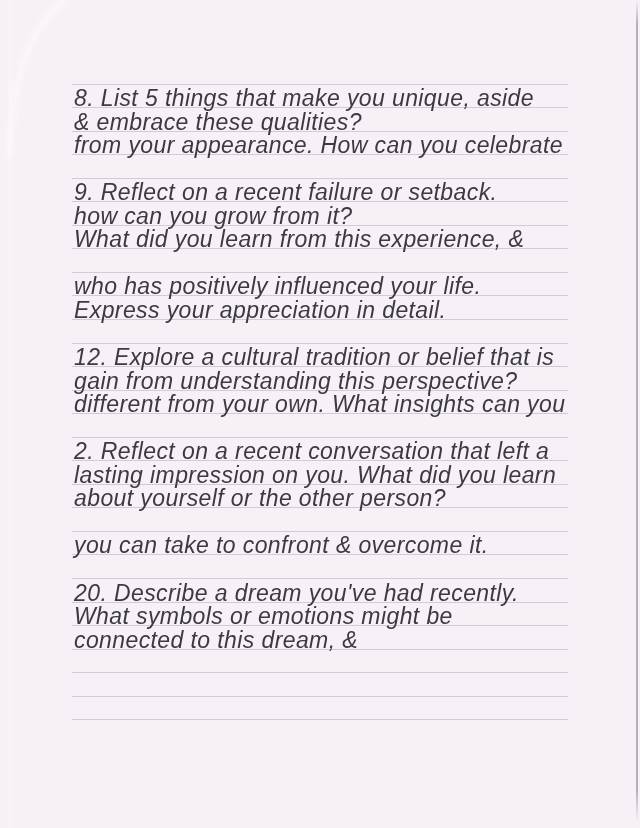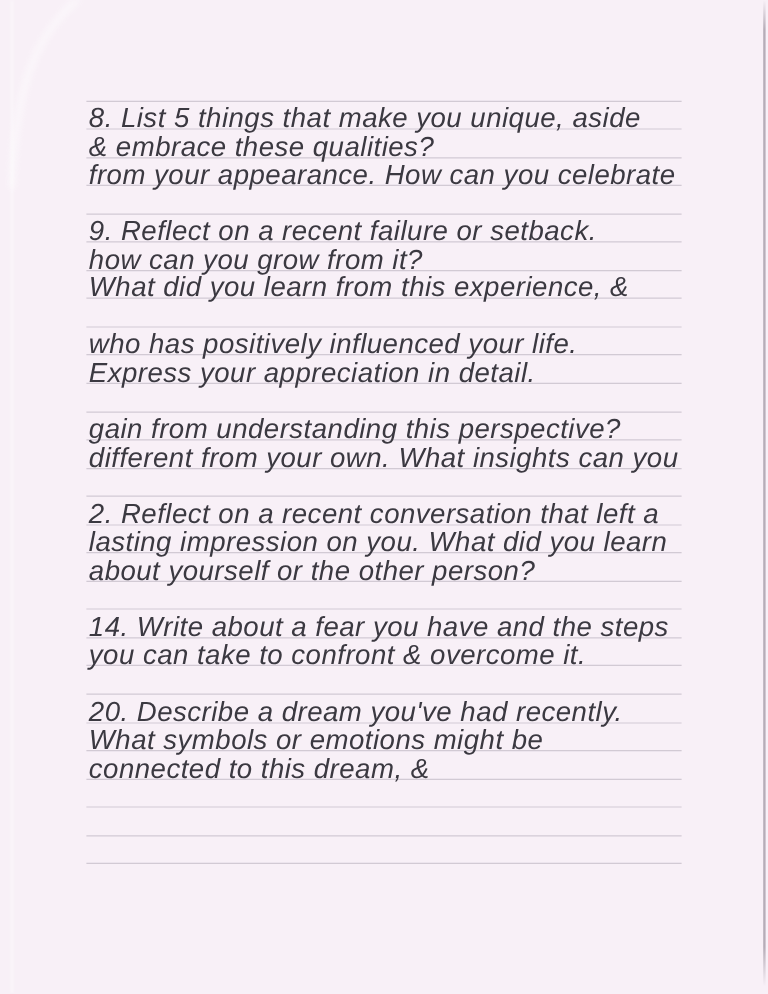--- a/index.html
+++ b/index.html
@@ -104,39 +104,39 @@
       </div>
       <div class="row"></div>
       <div class="row">
         <span class="rowtext">who has positively influenced your life.</span>
       </div>
       <div class="row">
         <span class="rowtext">Express your appreciation in detail.</span>
       </div>
       <div class="row"></div>
       <div class="row">
+        <span class="rowtext">12. Explore a cultural tradition or belief that is</span>
+      </div>
+      <div class="row">
         <span class="rowtext">gain from understanding this perspective?</span>
       </div>
       <div class="row">
         <span class="rowtext">different from your own. What insights can you</span>
       </div>
       <div class="row"></div>
       <div class="row">
         <span class="rowtext">2. Reflect on a recent conversation that left a</span>
       </div>
       <div class="row">
         <span class="rowtext">lasting impression on you. What did you learn</span>
       </div>
       <div class="row">
         <span class="rowtext">about yourself or the other person?</span>
       </div>
       <div class="row"></div>
-      <div class="row">
-        <span class="rowtext">14. Write about a fear you have and the steps</span>
-      </div>
       <div class="row">
         <span class="rowtext">you can take to confront &amp; overcome it.</span>
       </div>
       <div class="row"></div>
       <div class="row">
         <span class="rowtext">20. Describe a dream you've had recently.</span>
       </div>
       <div class="row">
         <span class="rowtext">What symbols or emotions might be</span>
       </div>

